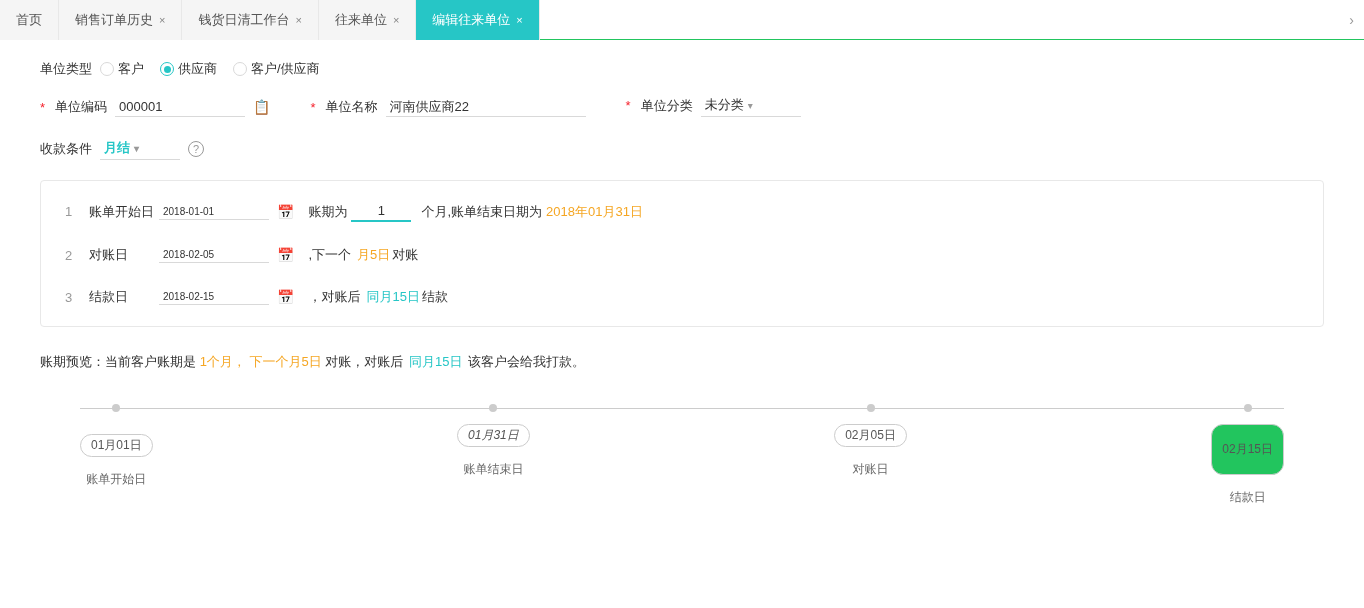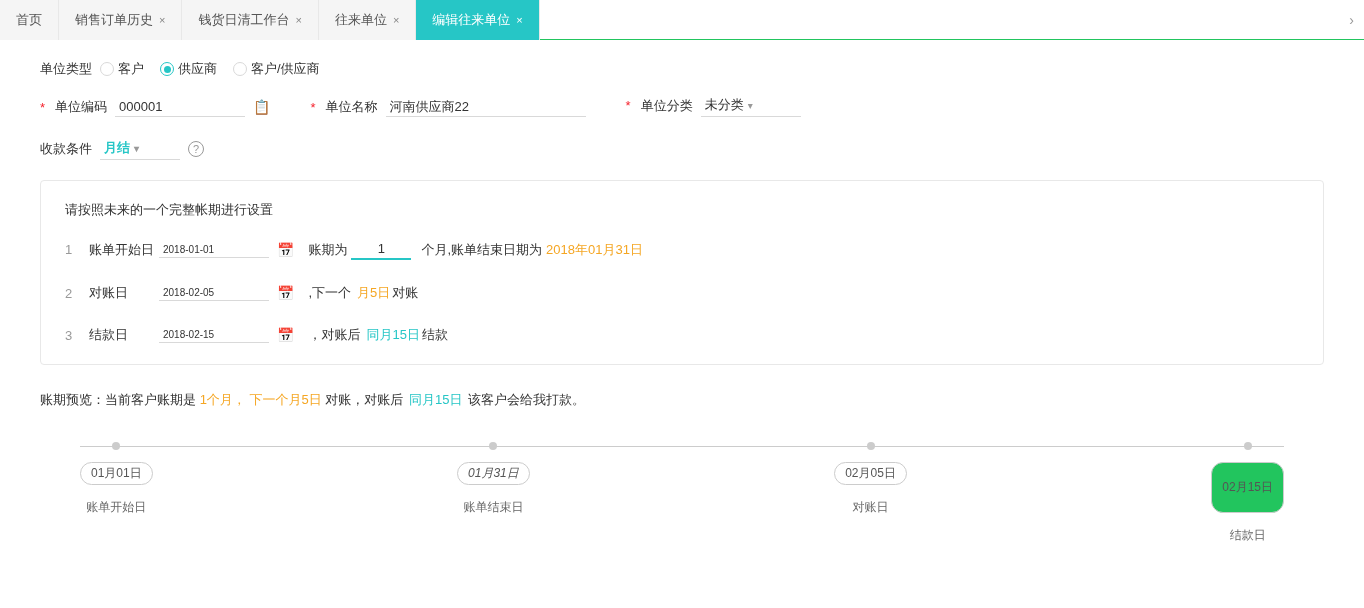--- a/index.html
+++ b/index.html
@@ -279,21 +279,20 @@
       <span class="field-label">收款条件</span>
       <div class="field-select" style="min-width:80px;font-weight:bold;">
         <span class="select-value">月结</span>
         <span class="chevron-icon">▾</span>
       </div>
       <div class="help-icon">?</div>
     </div>
   </div>
 
   <div class="info-box">
-    <div class="info-box-title">请按照未来的一个完整帐期进行设置</div>
 
     <div class="step-row">
       <span class="step-num">1</span>
       <span class="step-label">账单开始日</span>
       <input class="step-date-input" type="text" value="2018-01-01" style="">
       <span class="calendar-icon" style="margin:0 8px;">📅</span>
       <span class="step-suffix">账期为</span>
       <input class="period-input" type="text" value="1" style="margin: 0px 4px;">
       <span class="step-suffix">个月,账单结束日期为</span>
       <span class="step-suffix highlight-orange" style="margin-left:4px;">2018年01月31日</span>
@@ -331,21 +330,21 @@
     </div>
 
     <div style="position:relative; padding: 0 40px;">
 
       <div style="position:absolute; top: 9px; left: 40px; right: 40px; height:1px; background:#ccc;"></div>
 
       <div style="display:flex; justify-content:space-between; align-items:flex-start; position:relative; z-index:1;">
 
         <div class="timeline-node">
           <div style="width:8px;height:8px;border-radius:50%;background:#ccc;margin-top:5px;"></div>
-          <div style="border:1px solid #ccc;border-radius:12px;padding:2px 10px;font-size:12px;color:#555;background:#fff;white-space:nowrap;margin-top:4px;">01月01日</div>
+          <div style="border:1px solid #ccc;border-radius:12px;padding:2px 10px;font-size:12px;color:#555;background:#fff;white-space:nowrap;margin-top:14px;">01月01日</div>
           <div style="font-size:12px;color:#666;margin-top:6px;">账单开始日</div>
         </div>
 
         <div class="timeline-node">
           <div style="width:8px;height:8px;border-radius:50%;background:#ccc;margin-top:5px;"></div>
           <div style="border:1px solid #ccc;border-radius:12px;padding:2px 10px;font-size:12px;color:#555;background:#fff;white-space:nowrap;margin-top:4px;font-style:italic;">01月31日</div>
           <div style="font-size:12px;color:#666;margin-top:6px;">账单结束日</div>
         </div>
 
         <div class="timeline-node">

